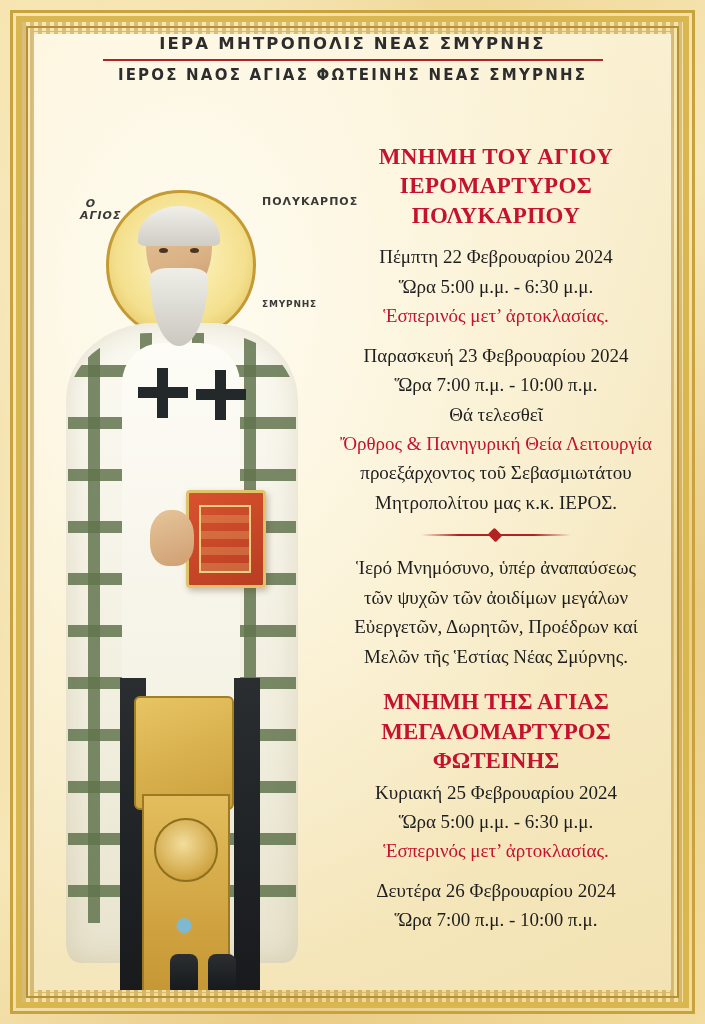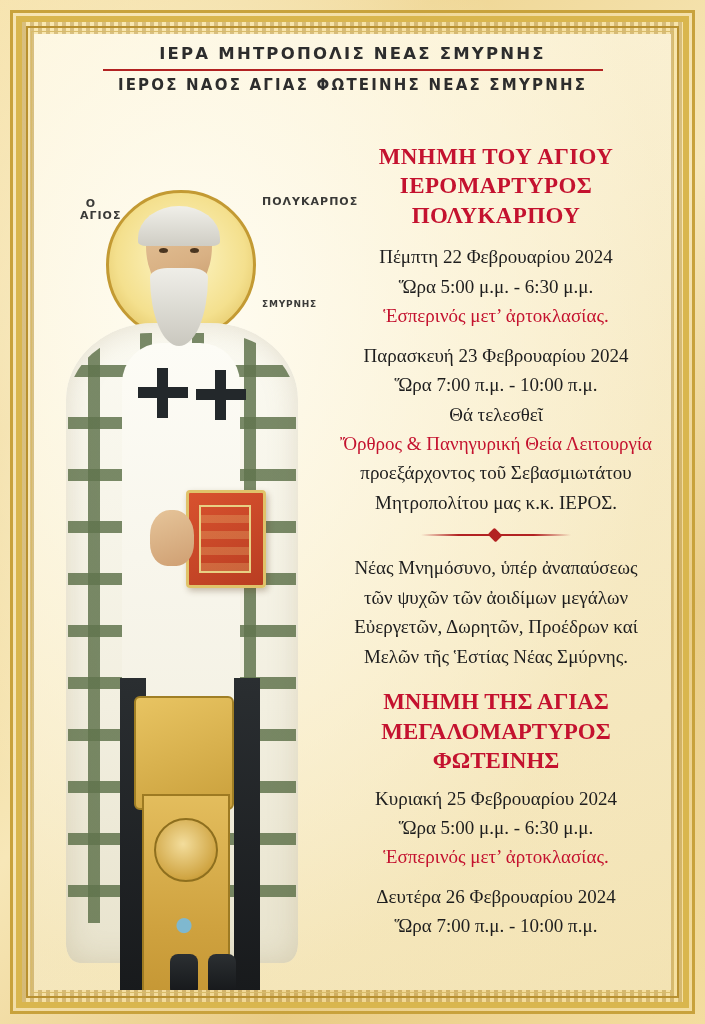--- a/index.html
+++ b/index.html
@@ -61,21 +61,20 @@
     width: 637px; height: 956px;
     background:
       radial-gradient(ellipse at 25% 30%, rgba(255,253,243,0.95) 0%, rgba(253,246,222,0.55) 45%, rgba(246,232,186,0.2) 70%, rgba(240,222,163,0.05) 100%),
       linear-gradient(160deg, #fdf6e0 0%, #f8edcd 40%, #f3e3b4 100%);
     box-sizing: border-box;
     overflow: hidden;
   }
 
   
   .header {
-    padding-top: 10px;
     text-align: center;
   }
   .header-line1 {
     font-family: "DejaVu Sans", sans-serif;
     font-size: 16.5px;
     letter-spacing: 2.2px;
     color: #2d2d2d;
     font-weight: 600;
   }
   .header-rule {
@@ -328,20 +327,21 @@
     font-size: 11px;
     letter-spacing: 1px;
     line-height: 1.05;
     font-weight: 600;
   }
   .insc-left {
     left: 42px;
     top: 80px;
     width: 22px;
     text-align: center;
+    font-style: italic;
   }
   .insc-right {
     left: 224px;
     top: 78px;
     width: 40px;
     text-align: center;
   }
   .insc-smyrnis {
     left: 224px;
     top: 182px;
@@ -393,21 +393,21 @@
     background: #b22222;
     transform: rotate(45deg) scale(0.8);
     border-radius: 2px;
   }
   .title2 {
     font-family: "Liberation Serif", serif;
     color: #c4122f;
     font-weight: bold;
     font-size: 23px;
     line-height: 1.28;
-    margin: 18px 0 10px 0;
+    margin: 18px 0 4px 0;
   }
 </style>
 </head>
 <body>
 
 <div id="poster">
 
   <div class="frame-outer"></div>
   <div class="frame-mid"></div>
   <div class="frame-inner"></div>
@@ -474,21 +474,21 @@
           <div class="para">Ὥρα 7:00 π.μ. - 10:00 π.μ.</div>
           <div class="para">Θά τελεσθεῖ</div>
           <div class="para red">Ὄρθρος &amp; Πανηγυρική Θεία Λειτουργία</div>
           <div class="para">προεξάρχοντος τοῦ Σεβασμιωτάτου</div>
           <div class="para">Μητροπολίτου μας κ.κ. ΙΕΡΟΣ.</div>
         </div>
 
         <span class="divider"></span>
 
         <div class="block">
-          <div class="para">Νέας Μνημόσυνο, ὑπέρ ἀναπαύσεως</div>
+          <div class="para">Ἱερό Μνημόσυνο, ὑπέρ ἀναπαύσεως</div>
           <div class="para">τῶν ψυχῶν τῶν ἀοιδίμων μεγάλων</div>
           <div class="para">Εὐεργετῶν, Δωρητῶν, Προέδρων καί</div>
           <div class="para">Μελῶν τῆς Ἑστίας Νέας Σμύρνης.</div>
         </div>
 
         <div class="title2">
           <span>ΜΝΗΜΗ ΤΗΣ ΑΓΙΑΣ</span><br>
           <span>ΜΕΓΑΛΟΜΑΡΤΥΡΟΣ ΦΩΤΕΙΝΗΣ</span>
         </div>
 

